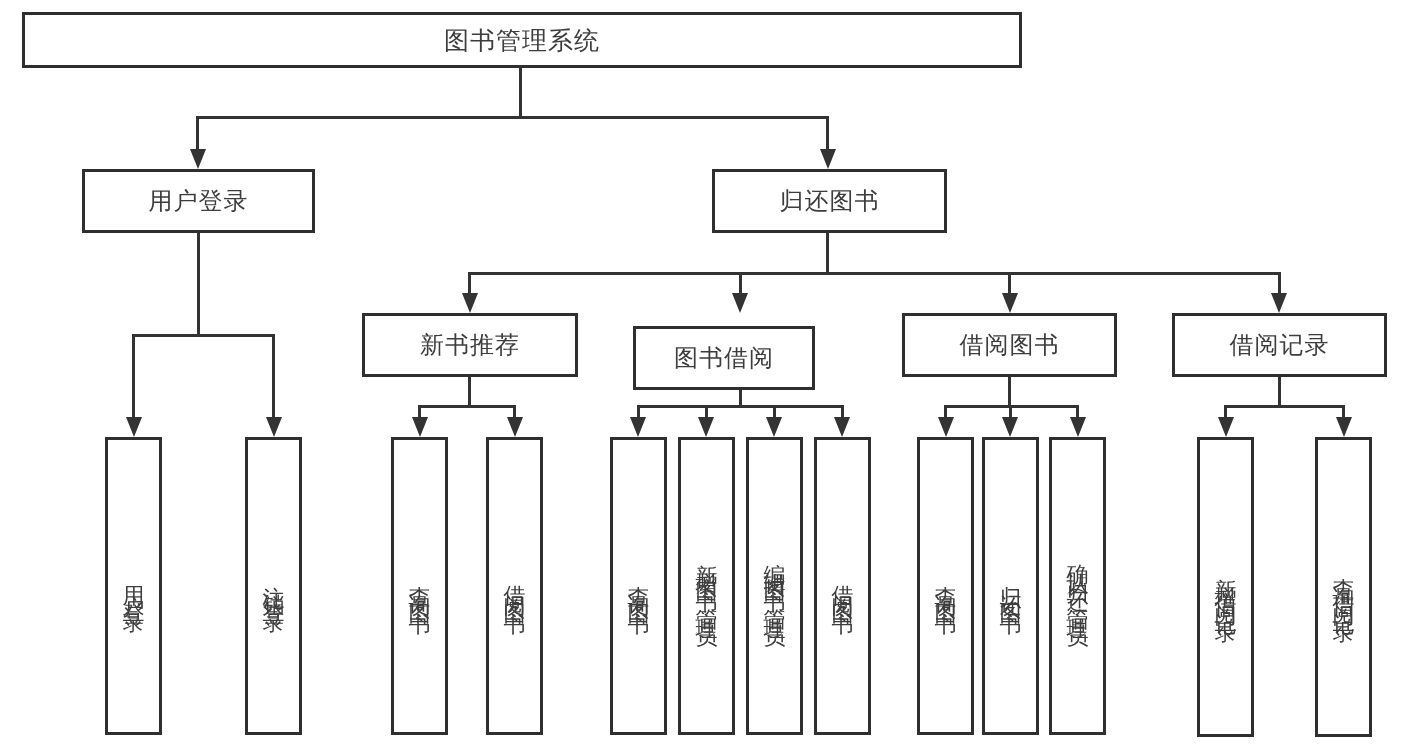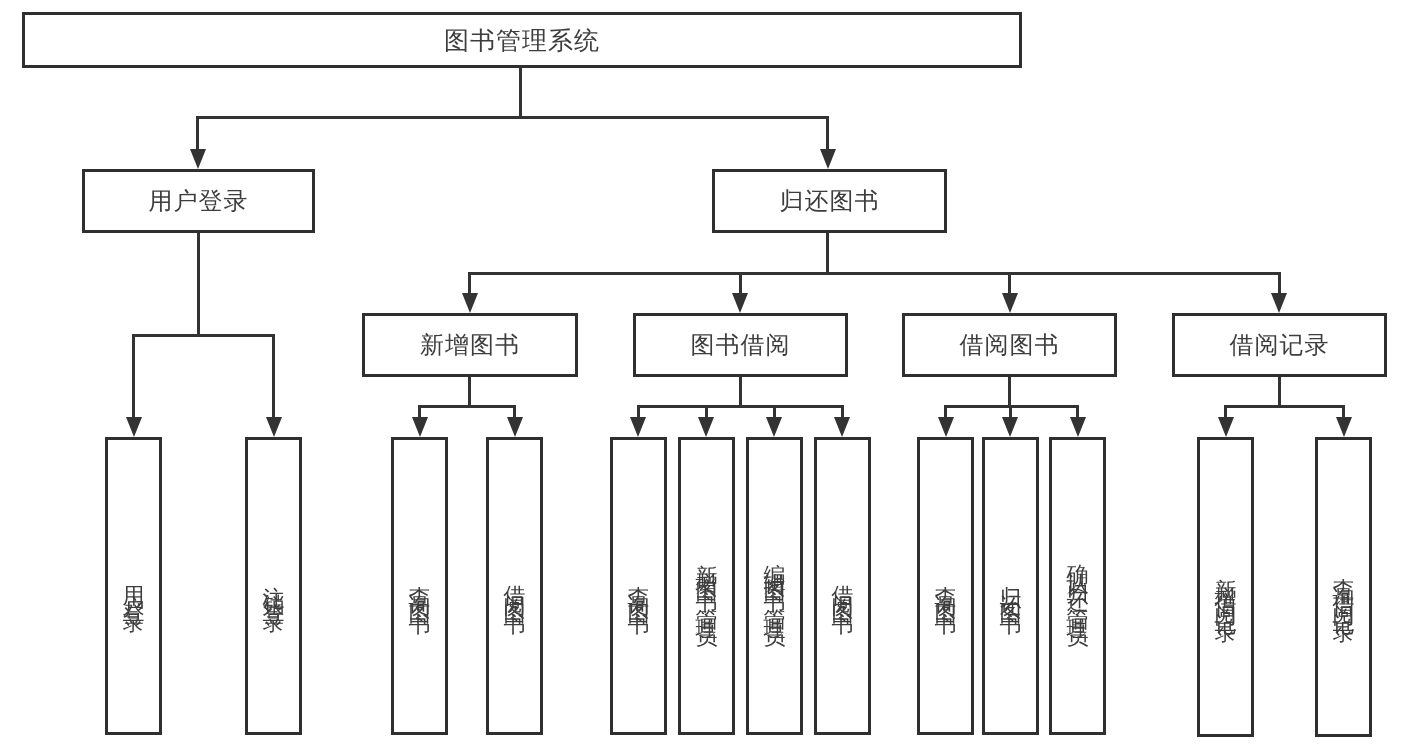--- a/index.html
+++ b/index.html
@@ -129,23 +129,23 @@
   </div>
 
   <div class="hbox" style="left:82px;top:169px;width:233px;height:64px;">
     <span>用户登录</span>
   </div>
   <div class="hbox" style="left:712px;top:169px;width:235px;height:64px;">
     <span>归还图书</span>
   </div>
 
   <div class="hbox" style="left:362px;top:313px;width:216px;height:64px;">
-    <span>新增图书</span>
+    <span>新书推荐</span>
   </div>
-  <div class="hbox" style="left:633px;top:313px;width:215px;height:64px;">
+  <div class="hbox" style="left:633px;top:326px;width:182px;height:64px;">
     <span>图书借阅</span>
   </div>
   <div class="hbox" style="left:902px;top:313px;width:215px;height:64px;">
     <span>借阅图书</span>
   </div>
   <div class="hbox" style="left:1172px;top:313px;width:215px;height:64px;">
     <span>借阅记录</span>
   </div>
 
   <div class="vbox" style="left:105px;top:437px;">

